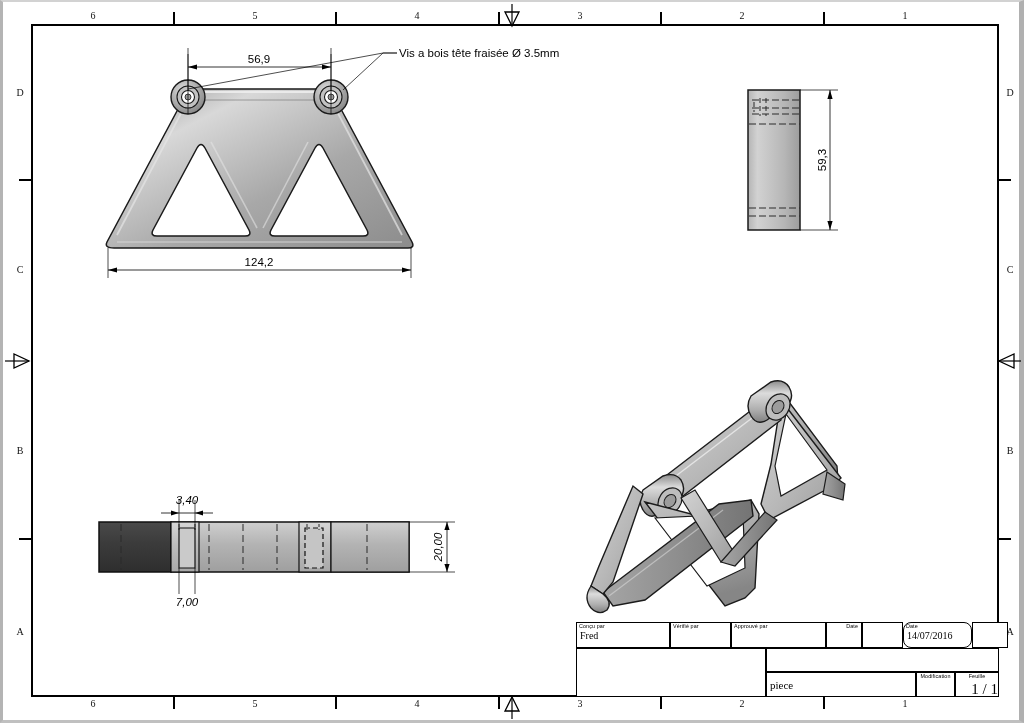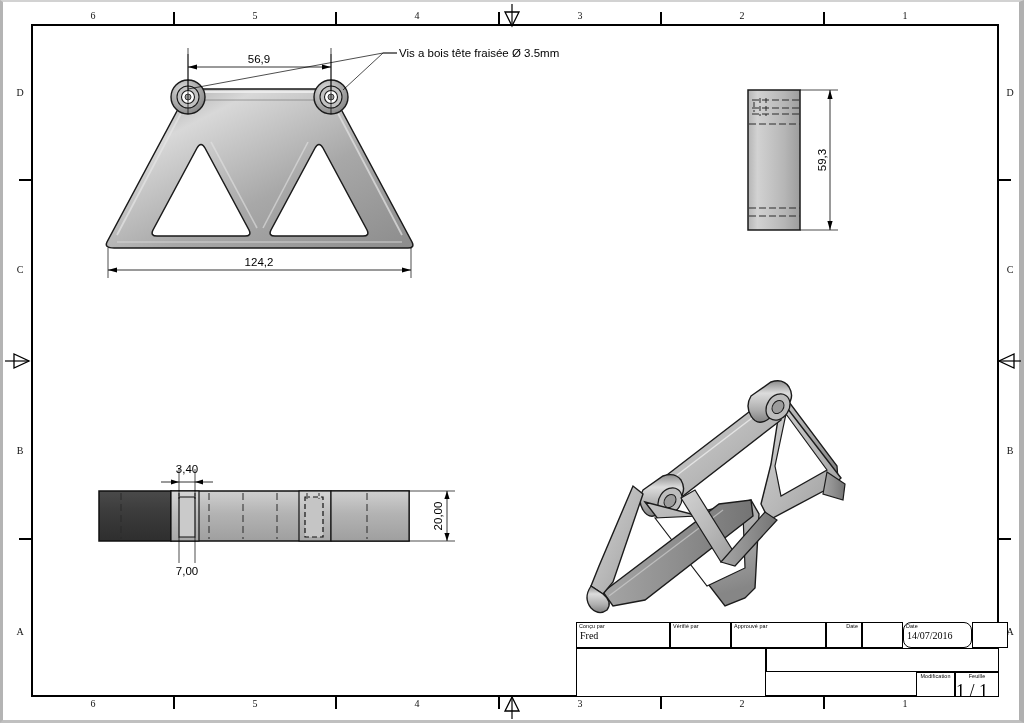--- a/index.html
+++ b/index.html
@@ -72,21 +72,21 @@
   }
   .tb-hdr.r{left:auto;right:3px;}
   .tb-hdr.c{left:0;right:0;text-align:center;}
   .tb-val{
     position:absolute;left:3px;top:7px;
     font-size:10px;color:#000;
     font-family:"Liberation Serif", serif;
     white-space:nowrap;
   }
   .tb-val.big{font-size:11px;top:6px;}
-  .tb-val.ctr{left:0;right:0;text-align:left;font-size:18px;top:8px;}
+  .tb-val.ctr{left:0;right:0;text-align:right;font-size:15px;top:8px;}
 </style>
 </head>
 <body>
 
 <div id="app">
  <div id="sheet">
 
   <div class="frame-border"></div>
 
   <div class="zone-label" style="left:70px;top:9px;width:40px;">6</div>
@@ -263,21 +263,21 @@
         <line x1="62" y1="10" x2="100" y2="10" stroke="#000" stroke-width="0.7"></line>
         <line x1="62" y1="150" x2="100" y2="150" stroke="#000" stroke-width="0.7"></line>
         <line x1="92" y1="10" x2="92" y2="150" stroke="#000" stroke-width="0.8"></line>
         <polygon points="92,10 89.4,19 94.6,19" fill="#000"></polygon>
         <polygon points="92,150 89.4,141 94.6,141" fill="#000"></polygon>
         <text class="dim-txt" x="88" y="80" text-anchor="middle" transform="rotate(-90 88 80)">59,3</text>
       </g>
     </svg>
   </div>
 
-  <div class="view" style="left:88px;top:449px;">
+  <div class="view" style="left:88px;top:480px;font-style:italic;">
     <svg width="380" height="130" viewBox="0 0 380 130">
       <defs>
         <linearGradient id="gTopA" x1="0" y1="0" x2="0" y2="1">
           <stop offset="0%" stop-color="#4a4a4a"></stop>
           <stop offset="40%" stop-color="#3c3c3c"></stop>
           <stop offset="100%" stop-color="#2e2e2e"></stop>
         </linearGradient>
         <linearGradient id="gTopB" x1="0" y1="0" x2="0" y2="1">
           <stop offset="0%" stop-color="#cfcfcf"></stop>
           <stop offset="45%" stop-color="#b3b3b3"></stop>
@@ -445,20 +445,23 @@
     <div class="tb-cell" style="left:286px;top:0px;width:41px;height:26px;"></div>
     <div class="tb-cell" style="left:327px;top:0px;width:69px;height:26px;border-radius:8px;">
       <span class="tb-hdr">Date</span>
       <span class="tb-val">14/07/2016</span>
     </div>
     <div class="tb-cell" style="left:396px;top:0px;width:27px;height:26px;"></div>
 
     <div class="tb-cell" style="left:0px;top:26px;width:190px;height:49px;"></div>
     <div class="tb-cell" style="left:190px;top:26px;width:233px;height:24px;"></div>
 
+    <div class="tb-cell" style="left:190px;top:50px;width:150px;height:25px;">
+      <span class="tb-val big">piece</span>
+    </div>
     <div class="tb-cell" style="left:340px;top:50px;width:39px;height:25px;">
       <span class="tb-hdr c">Modification</span>
       <span class="tb-val ctr"></span>
     </div>
     <div class="tb-cell" style="left:379px;top:50px;width:44px;height:25px;">
       <span class="tb-hdr c">Feuille</span>
       <span class="tb-val ctr">1 / 1</span>
     </div>
   </div>
 

